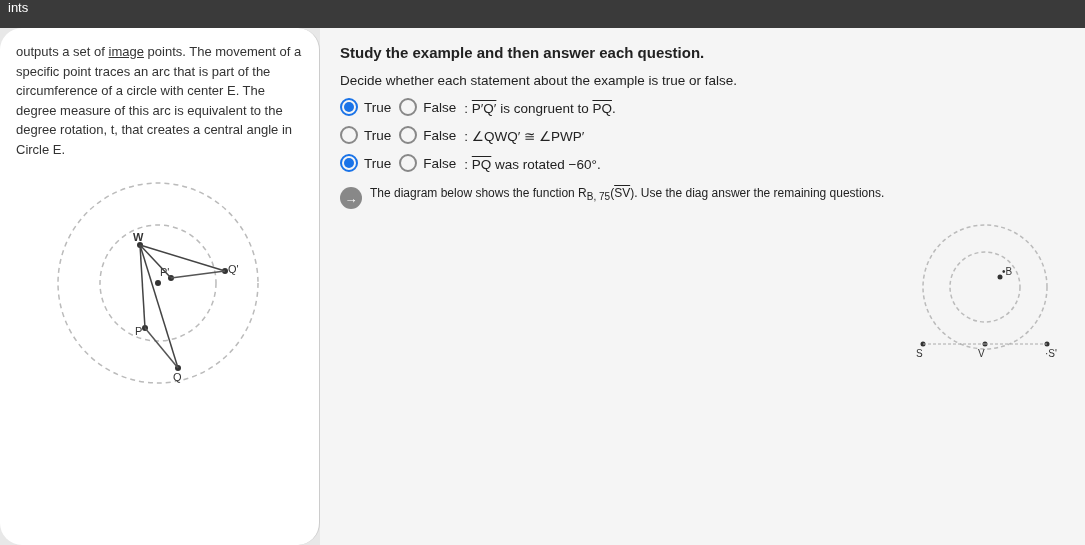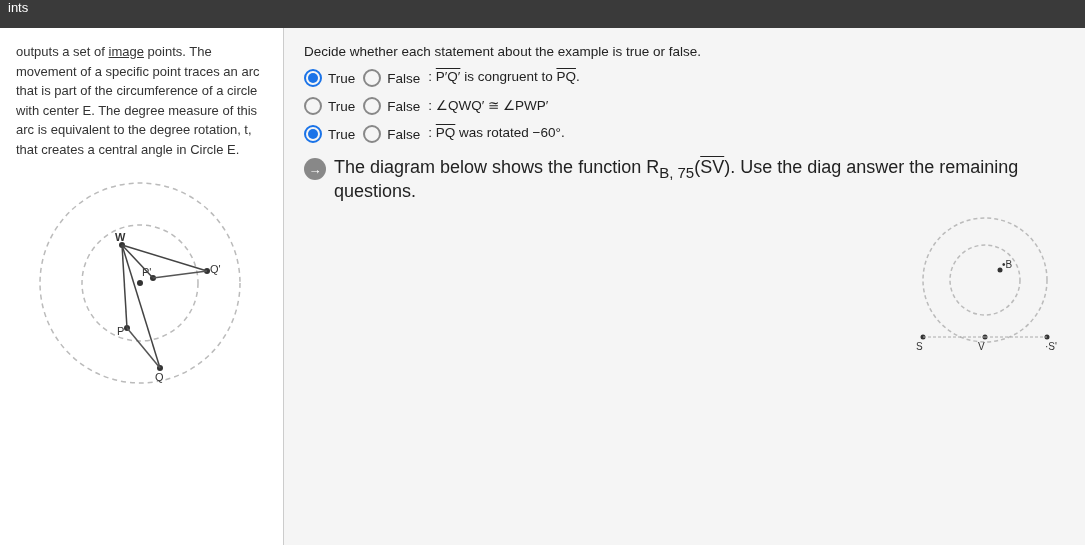--- a/index.html
+++ b/index.html
@@ -22,27 +22,28 @@
       color: white;
       font-size: 13px;
     }
     .main-content {
       display: flex;
       flex: 1;
       overflow: hidden;
     }
     .left-panel {
       background: white;
-      width: 284px;
+      width: 320px;
       padding: 14px 16px;
       border-right: 1px solid #ccc;
       overflow-y: auto;
       font-size: 13.5px;
       line-height: 1.5;
       color: #222;
+      border-radius: 22px;
     }
     .left-panel .intro-text {
       margin-bottom: 14px;
       color: #333;
       font-size: 13px;
     }
     .left-panel .intro-text span.underline {
       text-decoration: underline;
     }
     .left-panel .consider-text {
@@ -71,21 +72,21 @@
       font-weight: bold;
       font-size: 15px;
       margin-bottom: 12px;
     }
     .right-panel .decide-text {
       font-size: 13.5px;
       margin-bottom: 10px;
     }
     .statement-row {
       display: flex;
-      align-items: flex-start;
+      align-items: flex-end;
       margin-bottom: 10px;
       gap: 8px;
       font-size: 13.5px;
     }
     .radio-group {
       display: flex;
       align-items: center;
       gap: 6px;
     }
     .radio-btn {
@@ -127,21 +128,21 @@
       color: white;
       display: inline-flex;
       align-items: center;
       justify-content: center;
       font-size: 13px;
       cursor: pointer;
       flex-shrink: 0;
       margin-top: 1px;
     }
     .next-section-text {
-      font-size: 18px;
+      font-size: 12px;
     }
     .diagram-right {
       display: flex;
       justify-content: flex-end;
       margin-top: 10px;
     }
     
     svg.left-diagram {
       width: 240px;
       height: 220px;
@@ -196,20 +197,21 @@
         <line x1="100" y1="72" x2="138" y2="195" stroke="#444" stroke-width="1.5"></line>
 
         <line x1="105" y1="155" x2="138" y2="195" stroke="#555" stroke-width="1.5"></line>
 
         <line x1="131" y1="105" x2="185" y2="98" stroke="#555" stroke-width="1.5"></line>
       </svg>
     </div>
   </div>
 
   <div class="right-panel">
+    <div class="study-title">Study the example and then answer each question.</div>
 
     <div class="decide-text">Decide whether each statement about the example is true or false.</div>
 
     <div class="statement-row">
       <div class="radio-group">
         <div class="radio-btn selected"></div>
         <span>True</span>
       </div>
       <div class="radio-group">
         <div class="radio-btn"></div>

